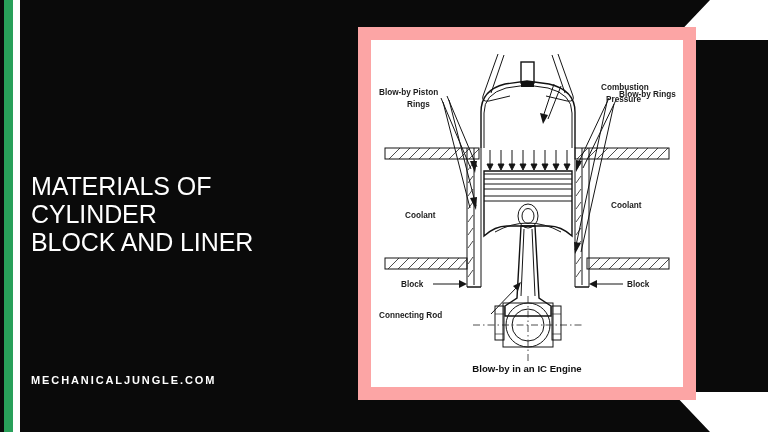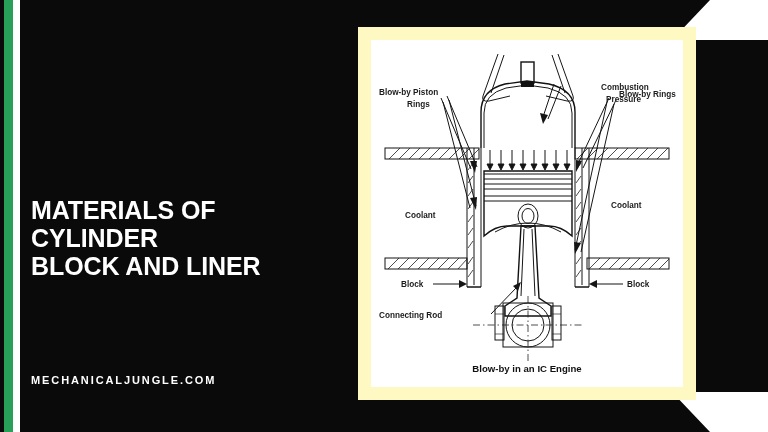--- a/index.html
+++ b/index.html
@@ -53,26 +53,26 @@
     top: 0;
     width: 7px;
     height: 432px;
     background: #ffffff;
   }
 
   
   .headline {
     position: absolute;
     left: 31px;
-    top: 196px;
+    top: 172px;
     width: 300px;
     color: #ffffff;
     font-size: 25px;
     line-height: 1.12;
-    font-weight: bold;
+    font-weight: normal;
     letter-spacing: -0.1px;
     text-transform: uppercase;
   }
   .headline .l1 { display: block; }
   .headline .l2 { display: block; }
 
   
   .footer-domain {
     position: absolute;
     left: 31px;
@@ -135,21 +135,21 @@
   <div class="stripe-green" style="background: rgb(41, 160, 90);"></div>
   <div class="stripe-white"></div>
 
   <div class="headline">
     <span class="l1">MATERIALS OF CYLINDER</span>
     <span class="l2">BLOCK AND LINER</span>
   </div>
 
   <div class="footer-domain">MECHANICALJUNGLE.COM</div>
 
-  <div class="card-frame" style="background: #fef9c3;">
+  <div class="card-frame" style="background: #fca5a5;">
     <div class="card-inner">
 
       <svg class="diagram-svg" viewBox="0 0 312 347" preserveAspectRatio="xMidYMid meet">
 
         <g>
           <rect x="14" y="108" width="94" height="11" class="ln"></rect>
           <g class="hatch">
             <line x1="18" y1="119" x2="29" y2="108"></line>
             <line x1="28" y1="119" x2="39" y2="108"></line>
             <line x1="38" y1="119" x2="49" y2="108"></line>

